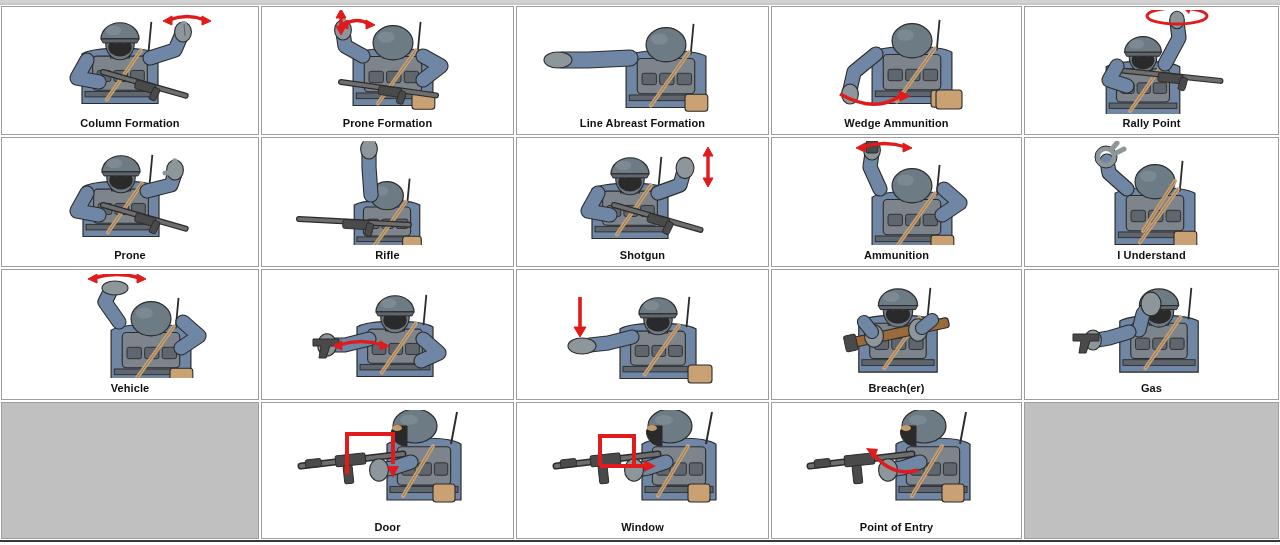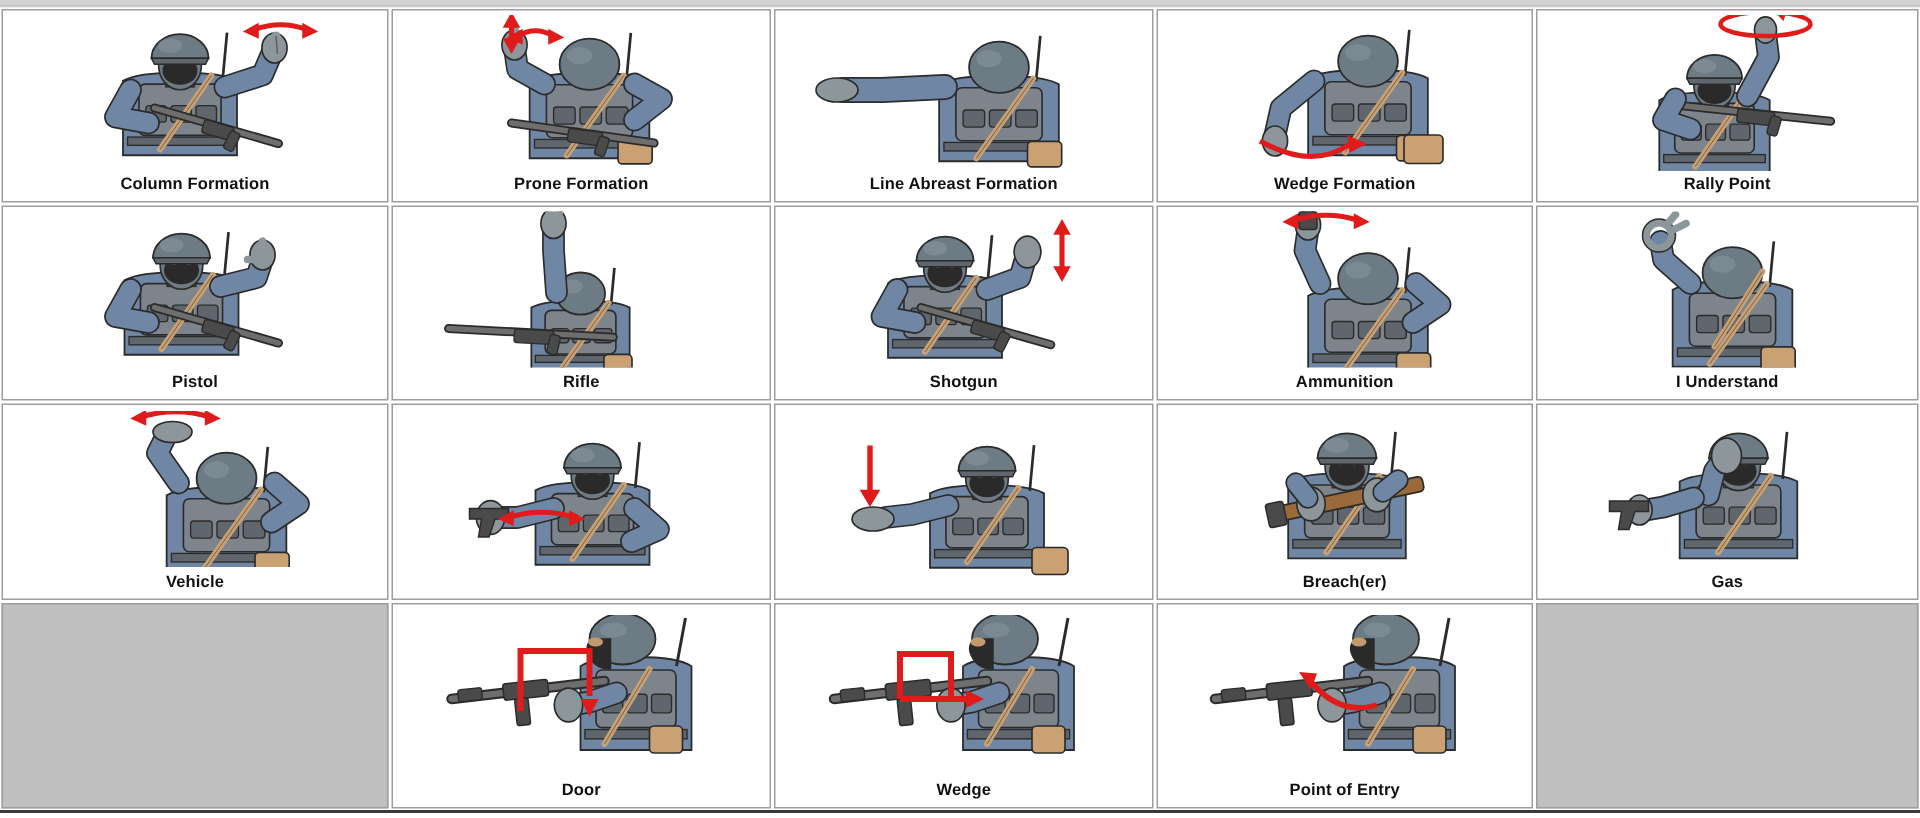--- a/index.html
+++ b/index.html
@@ -198,21 +198,21 @@
             <path d="M84 44 L62 62 L58 80" stroke="#2b2b2b" stroke-width="15.2" fill="none" stroke-linecap="round" stroke-linejoin="round"></path>
             <path d="M84 44 L62 62 L58 80" stroke="#6f87a5" stroke-width="13" fill="none" stroke-linecap="round" stroke-linejoin="round"></path>
             <ellipse cx="58" cy="84" rx="8.4" ry="10" fill="#8d979b" stroke="#2b2b2b" stroke-width="1.1"></ellipse>
             <rect x="144" y="80" width="26" height="19" rx="3" fill="#c9a173" stroke="#2b2b2b" stroke-width="1.1"></rect>
             <g stroke="#e01b1b" fill="#e01b1b">
               <path d="M48 84 q35 19.6 60 2" stroke-width="3.4" fill="none"></path>
               <path d="M118 86 l-11 -5 l1 10 z"></path>
             </g>
           </svg>
         </div>
-        <div class="caption">Wedge Formation</div>
+        <div class="caption">Wedge Ammunition</div>
       </div>
       <div class="cell">
         <div class="art">
           <svg width="210" height="104" viewBox="0 0 210 104" xmlns="http://www.w3.org/2000/svg">
             <path d="M59.199999999999996 56.775999999999996 q8.832 -5.336 36.800000000000004 -5.336 q27.968000000000004 0 36.800000000000004 5.336 l0 48.024 l-73.60000000000001 0 z" fill="#6f87a5" stroke="#2b2b2b" stroke-width="1.2"></path>
             <rect x="69.50399999999999" y="58.910399999999996" width="52.992000000000004" height="33.0832" rx="4" fill="#7d848c" stroke="#2b2b2b" stroke-width="1.1"></rect>
             <rect x="73.92" y="72.78399999999999" width="13.248000000000001" height="10.672" rx="2" fill="#5f666e" stroke="#2b2b2b" stroke-width="0.9"></rect>
             <rect x="90.112" y="72.78399999999999" width="13.248000000000001" height="10.672" rx="2" fill="#5f666e" stroke="#2b2b2b" stroke-width="0.9"></rect>
             <rect x="106.304" y="72.78399999999999" width="13.248000000000001" height="10.672" rx="2" fill="#5f666e" stroke="#2b2b2b" stroke-width="0.9"></rect>
             <rect x="62.144" y="93.0608" width="67.71200000000002" height="5.336" fill="#5f666e" stroke="#2b2b2b" stroke-width="0.9"></rect>
@@ -274,21 +274,21 @@
             <g>
               <line x1="78" y1="64" x2="160.66850585069542" y2="87.70481260026193" stroke="#2b2b2b" stroke-width="6" stroke-linecap="round"></line>
               <line x1="78" y1="64" x2="160.66850585069542" y2="87.70481260026193" stroke="#6e6e6e" stroke-width="3.6" stroke-linecap="round"></line>
               <rect x="111.06740234027816" y="71.48192504010477" width="20.64" height="9" rx="2" fill="#4a4a4a" stroke="#2b2b2b" stroke-width="0.9" transform="rotate(16,111.06740234027816,73.48192504010477)"></rect>
               <rect x="129.25447362743117" y="78.6969838121624" width="7" height="13" rx="2" fill="#4a4a4a" stroke="#2b2b2b" stroke-width="0.9" transform="rotate(26,129.25447362743117,78.6969838121624)"></rect>
             </g>
             <path d="M62 52 L52 70 L74 74" stroke="#2b2b2b" stroke-width="15.2" fill="none" stroke-linecap="round" stroke-linejoin="round"></path>
             <path d="M62 52 L52 70 L74 74" stroke="#6f87a5" stroke-width="13" fill="none" stroke-linecap="round" stroke-linejoin="round"></path>
           </svg>
         </div>
-        <div class="caption">Pistol</div>
+        <div class="caption">Prone</div>
       </div>
       <div class="cell">
         <div class="art">
           <svg width="210" height="104" viewBox="0 0 210 104" xmlns="http://www.w3.org/2000/svg">
             <path d="M71.24000000000001 64.08000000000001 q7.862399999999999 -4.680000000000001 32.76 -4.680000000000001 q24.897599999999997 0 32.76 4.680000000000001 l0 42.120000000000005 l-65.52 0 z" fill="#6f87a5" stroke="#2b2b2b" stroke-width="1.2"></path>
             <rect x="80.4128" y="65.95200000000001" width="47.1744" height="29.016000000000002" rx="4" fill="#7d848c" stroke="#2b2b2b" stroke-width="1.1"></rect>
             <rect x="84.34400000000001" y="78.12" width="11.7936" height="9.360000000000001" rx="2" fill="#5f666e" stroke="#2b2b2b" stroke-width="0.9"></rect>
             <rect x="98.75840000000001" y="78.12" width="11.7936" height="9.360000000000001" rx="2" fill="#5f666e" stroke="#2b2b2b" stroke-width="0.9"></rect>
             <rect x="113.17280000000001" y="78.12" width="11.7936" height="9.360000000000001" rx="2" fill="#5f666e" stroke="#2b2b2b" stroke-width="0.9"></rect>
             <rect x="73.86080000000001" y="95.90400000000001" width="60.2784" height="4.680000000000001" fill="#5f666e" stroke="#2b2b2b" stroke-width="0.9"></rect>
@@ -646,21 +646,21 @@
               <path d="M150 36 L120 86" stroke="#2b2b2b" stroke-width="0.6" fill="none" opacity="0.6"></path>
               <rect x="150" y="74" width="22" height="18" rx="3" fill="#c9a173" stroke="#2b2b2b" stroke-width="1.1"></rect>
             </g>
             <g>
               <path d="M62 56 L62 26 L96 26 L96 56 L82 56" stroke="#e01b1b" stroke-width="4" fill="none"></path>
               <path d="M62 56 L108 56" stroke="#e01b1b" stroke-width="4" fill="none"></path>
               <path d="M118 56 l-12 -6 l0 12 z" fill="#e01b1b"></path>
             </g>
           </svg>
         </div>
-        <div class="caption">Wedge</div>
+        <div class="caption">Window</div>
       </div>
       <div class="cell">
         <div class="art">
           <svg width="210" height="104" viewBox="0 0 210 104" xmlns="http://www.w3.org/2000/svg">
             <g>
               <path d="M104 34.2 q8.879999999999999 -6.2 37 -6.2 q28.12 0 37 6.2 l0 55.800000000000004 l-74 0 z" fill="#6f87a5" stroke="#2b2b2b" stroke-width="1.2"></path>
               <rect x="114.36" y="36.68" width="53.28" height="38.44" rx="4" fill="#7d848c" stroke="#2b2b2b" stroke-width="1.1"></rect>
               <rect x="118.8" y="52.8" width="13.32" height="12.4" rx="2" fill="#5f666e" stroke="#2b2b2b" stroke-width="0.9"></rect>
               <rect x="135.07999999999998" y="52.8" width="13.32" height="12.4" rx="2" fill="#5f666e" stroke="#2b2b2b" stroke-width="0.9"></rect>
               <rect x="151.36" y="52.8" width="13.32" height="12.4" rx="2" fill="#5f666e" stroke="#2b2b2b" stroke-width="0.9"></rect>

